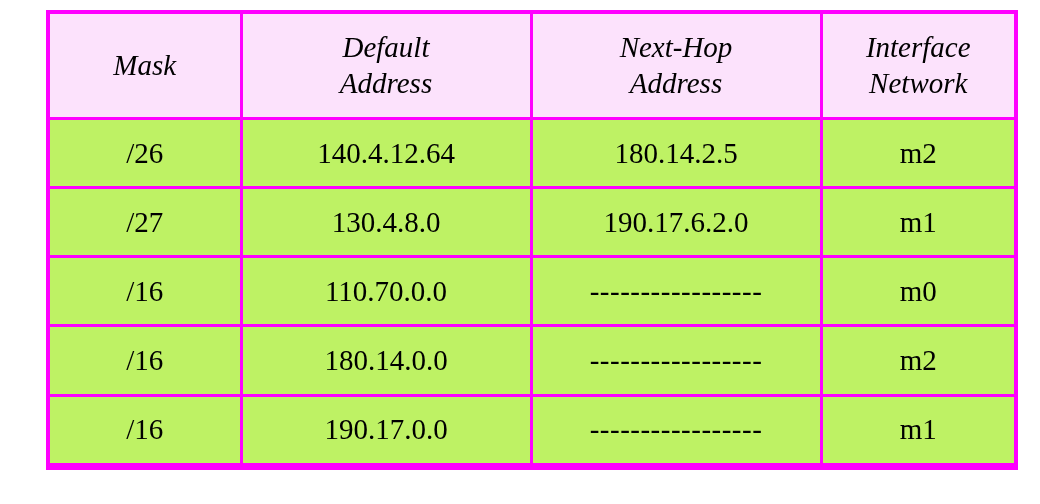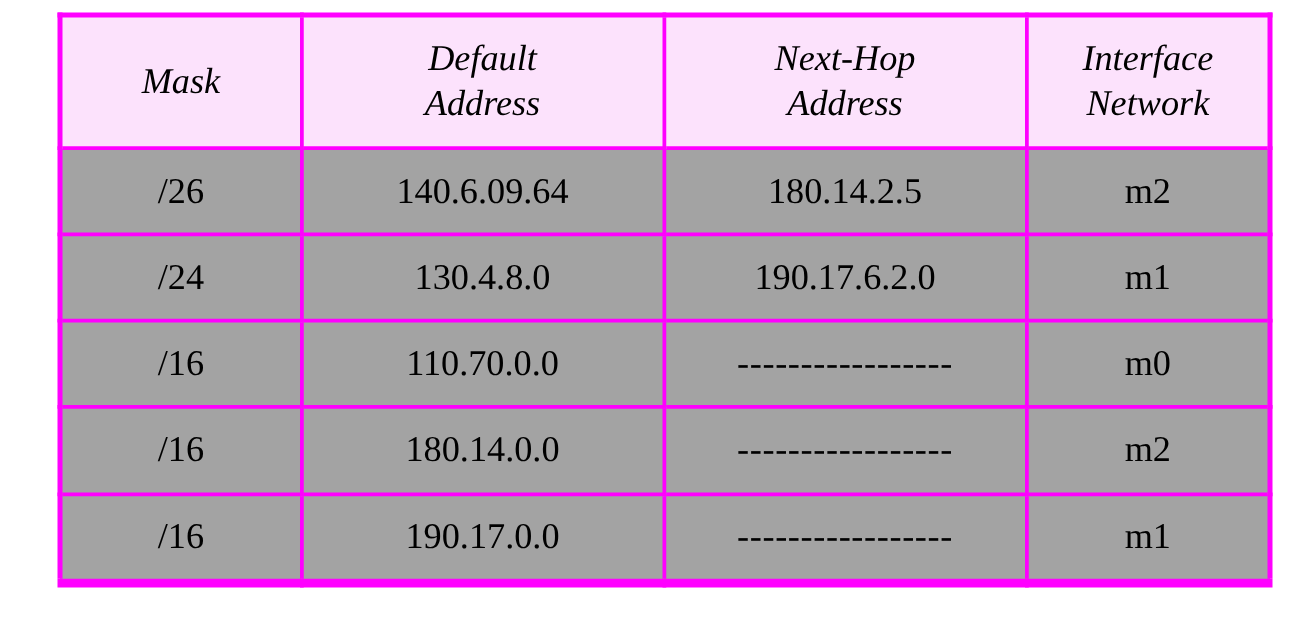--- a/index.html
+++ b/index.html
@@ -56,21 +56,21 @@
     font-size: 29px;
     line-height: 1.22;
     height: 103px;
   }
   thead th .hdr-line {
     display: block;
     white-space: nowrap;
   }
 
   tbody td {
-    background: #a3a3a3;
+    background: #bef264;
     font-size: 29px;
     height: 59px;
     white-space: nowrap;
   }
 
   td.dash-cell {
     letter-spacing: 0.5px;
     font-size: 29px;
   }
 </style>
@@ -100,26 +100,26 @@
         </th>
         <th>
           <span class="hdr-line">Interface</span>
           <span class="hdr-line">Network</span>
         </th>
       </tr>
     </thead>
     <tbody>
       <tr>
         <td>/26</td>
-        <td>140.6.09.64</td>
+        <td>140.4.12.64</td>
         <td>180.14.2.5</td>
         <td>m2</td>
       </tr>
       <tr>
-        <td>/24</td>
+        <td>/27</td>
         <td>130.4.8.0</td>
         <td>190.17.6.2.0</td>
         <td>m1</td>
       </tr>
       <tr>
         <td>/16</td>
         <td>110.70.0.0</td>
         <td class="dash-cell">-----------------</td>
         <td>m0</td>
       </tr>

